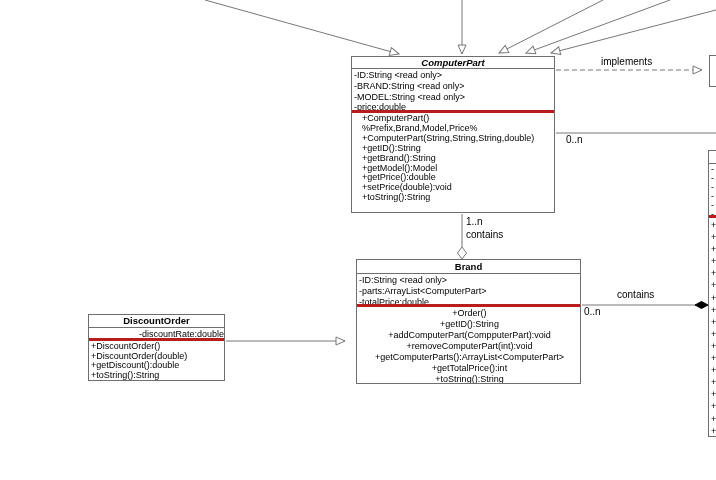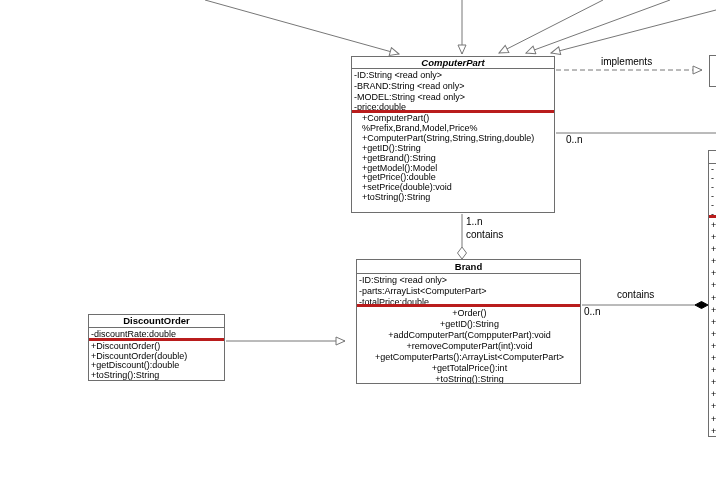--- a/index.html
+++ b/index.html
@@ -36,21 +36,21 @@
   #box-order .attrs{height:46px;}
   #box-order .attrs .row{line-height:10.8px;}
   #box-order .methods{height:63px;}
   #box-order .methods .row{line-height:11px;text-align:center;}
   #box-order .attrs{height:33px;}
   #box-order .methods{height:76px;}
 
   
   #box-discountorder{left:88px;top:302px;width:137px;height:67px;margin-top:12px;}
   #box-discountorder .uml-title{height:13px;}
-  #box-discountorder .attrs{height:13px;}
+  #box-discountorder .attrs{height:13px;text-align:right;}
   #box-discountorder .attrs .row{line-height:11px;}
   #box-discountorder .methods{height:39px;}
   #box-discountorder .methods .row{line-height:9.5px;}
 
   
   #box-right-partial{left:708px;top:150px;width:60px;height:287px;}
   #box-right-partial .uml-title{height:13px;}
   #box-right-partial .attrs{height:54px;}
   #box-right-partial .attrs .row{line-height:9px;}
   #box-right-partial .methods{height:218px;}

